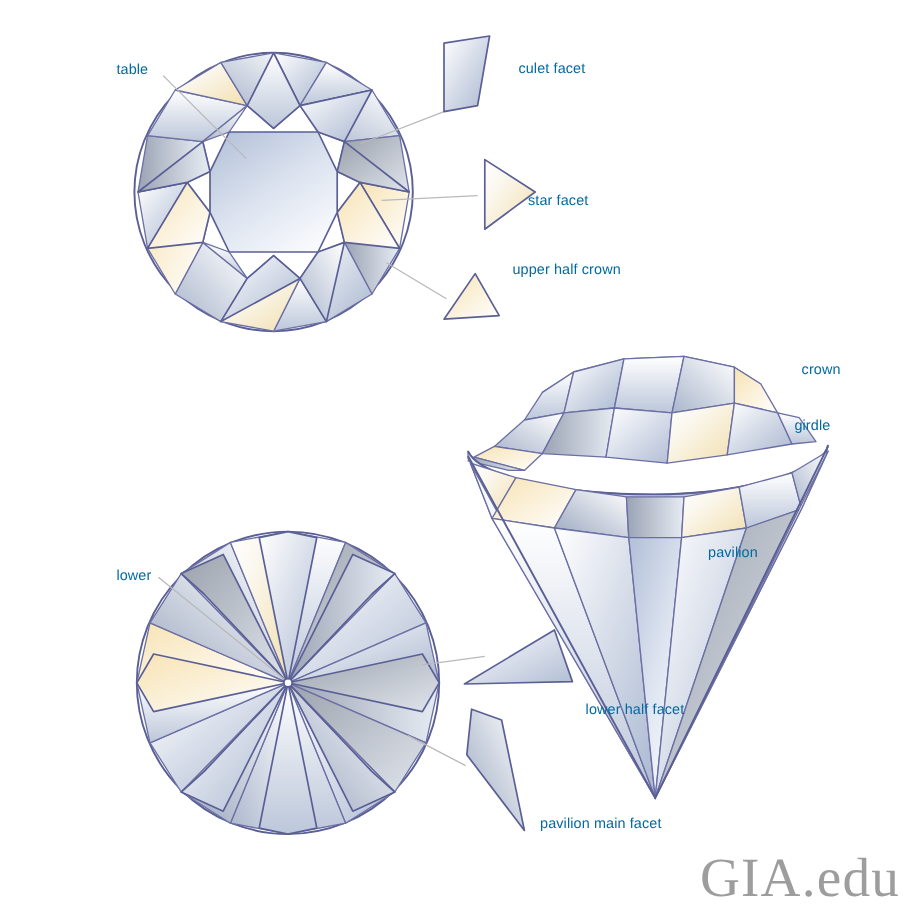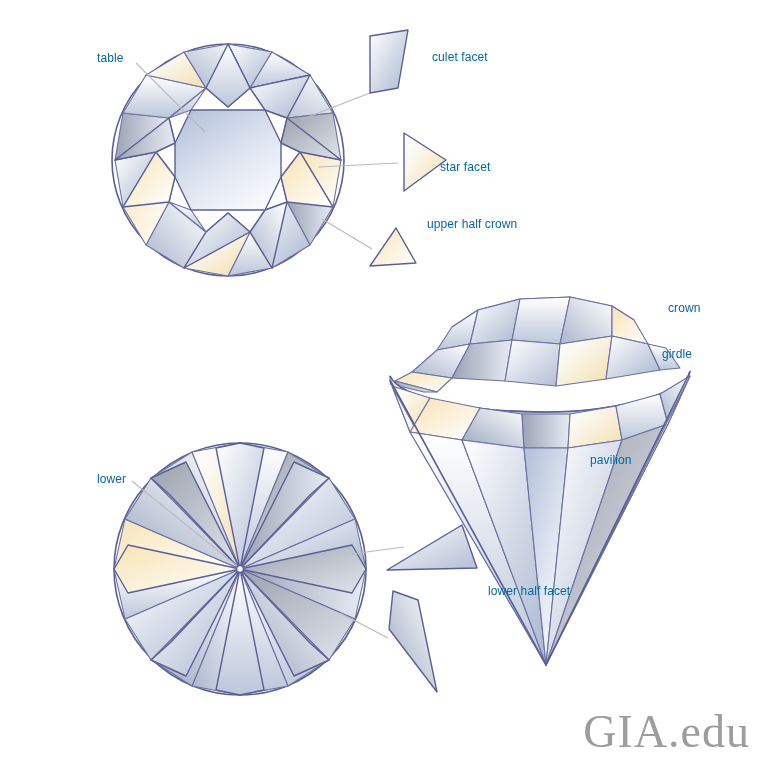--- a/index.html
+++ b/index.html
@@ -288,16 +288,17 @@
 
   <div class="label" style="left:97px; top:49px;">table</div>
   <div class="label" style="left:432px; top:48px;">culet facet</div>
   <div class="label" style="left:440px; top:158px;">star facet</div>
   <div class="label" style="left:427px; top:215px;">upper half crown</div>
   <div class="label" style="left:628px; top:299px;margin-left:40px;">crown</div>
   <div class="label" style="left:662px; top:345px;">girdle</div>
   <div class="label" style="left:590px; top:451px;">pavilion</div>
   <div class="label" style="left:97px; top:470px;">lower</div>
   <div class="label" style="left:488px; top:558px;margin-top:24px;">lower half facet</div>
+  <div class="label" style="left:450px; top:677px;">pavilion main facet</div>
 
   <div id="logo">GIA.edu</div>
 
 </div>
 
 </body></html>

